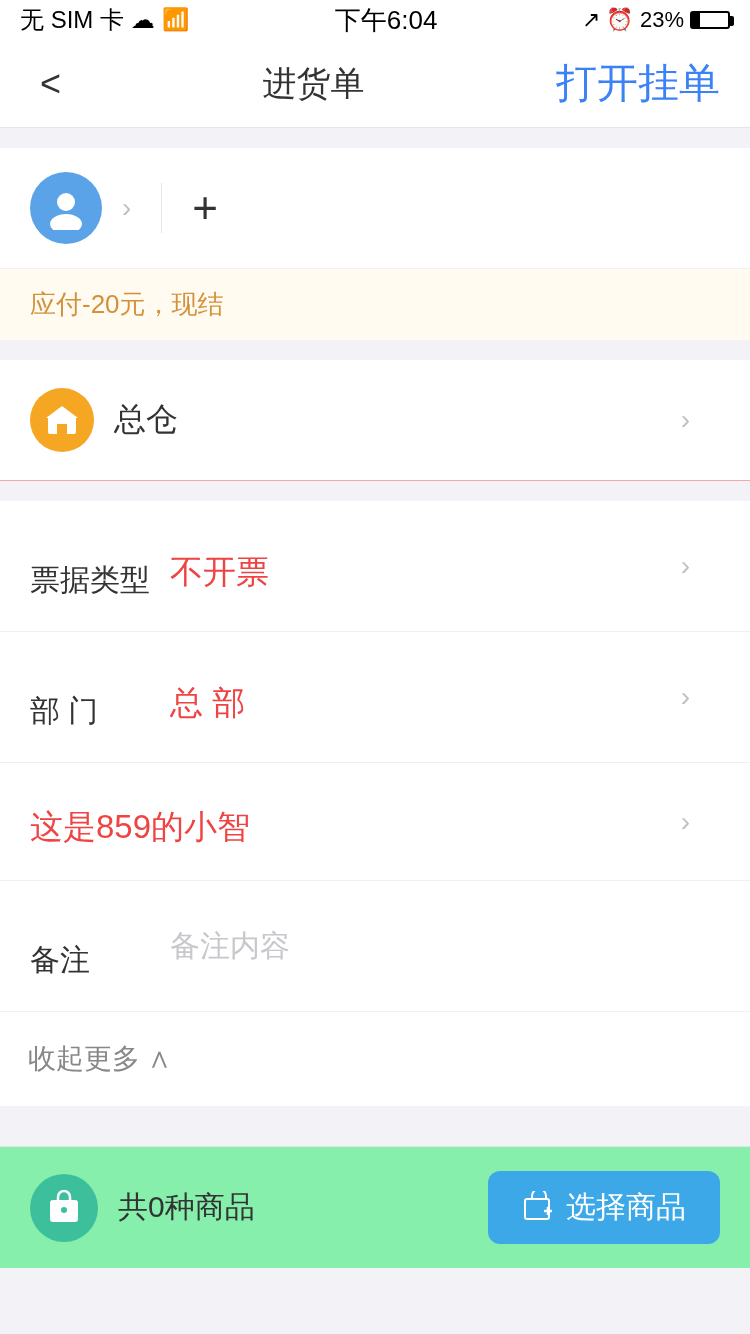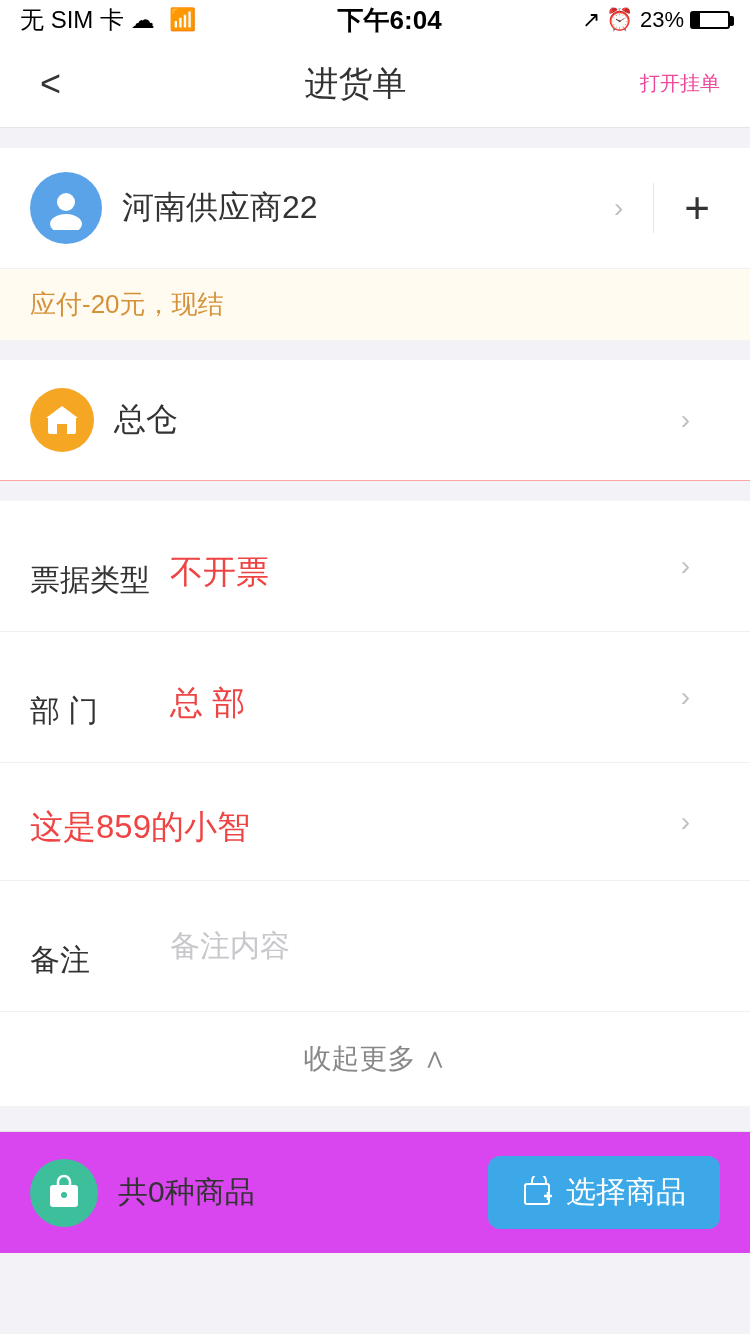--- a/index.html
+++ b/index.html
@@ -17,22 +17,22 @@
       width: 100%;
       height: 40px;
       background: #fff;
       display: flex;
       align-items: center;
       justify-content: space-between;
       padding: 0 20px;
       font-size: 24px;
       color: #000;
     }
-    .status-left { display: flex; align-items: center; gap: 15px; text-align: center; }
-    .status-center { font-weight: 700; font-size: 26px; }
+    .status-left { display: flex; align-items: center; gap: 8px; text-align: center; }
+    .status-center { font-weight: 400; font-size: 26px; }
     .status-right { display: flex; align-items: center; gap: 6px; font-size: 22px; }
     .wifi-icon { font-size: 22px; }
     .battery-icon {
       display: inline-block;
       width: 40px; height: 18px;
       border: 2px solid #000;
       border-radius: 3px;
       position: relative;
       background: linear-gradient(to right, #000 23%, transparent 23%);
     }
@@ -61,22 +61,22 @@
       color: #333;
       cursor: pointer;
       padding: 10px;
     }
     .nav-title {
       font-size: 34px;
       font-weight: 500;
       color: #333;
     }
     .nav-action {
-      font-size: 20px;
-      color: #ec4899;
+      font-size: 41px;
+      color: #3b82f6;
       cursor: pointer;
     }
 
     
     .gap {
       height: 20px;
       background: #f2f2f7;
     }
 
     
@@ -180,35 +180,34 @@
     }
     .form-placeholder {
       flex: 1;
       font-size: 30px;
       color: #c7c7cc;
     }
 
     
     .collapse-row {
       background: #fff;
-      text-align: center;
       padding: 28px;
       font-size: 28px;
       color: #888;
       cursor: pointer;
     }
 
     
     .bottom-bar {
-      background: #d946ef;
+      background: #86efac;
       display: flex;
       align-items: center;
       padding: 24px 30px;
       border-top: 1px solid #e5e5e5;
-      margin-top: 5px;
+      margin-top: 20px;
     }
     .product-count-icon {
       width: 68px; height: 68px;
       border-radius: 50%;
       background: #3dbf9c;
       display: flex; align-items: center; justify-content: center;
       margin-right: 20px;
       flex-shrink: 0;
     }
     .product-count-icon svg { width: 40px; height: 40px; }
@@ -263,21 +262,20 @@
 <div class="gap"></div>
 
 <div class="card">
   <div class="supplier-row">
     <div class="supplier-avatar">
       <svg viewBox="0 0 44 44" fill="none" xmlns="http://www.w3.org/2000/svg">
         <circle cx="22" cy="16" r="9" fill="white"></circle>
         <ellipse cx="22" cy="38" rx="16" ry="10" fill="white"></ellipse>
       </svg>
     </div>
-    <span class="supplier-name">河南供应商22</span>
     <span class="chevron">›</span>
     <div class="vertical-divider"></div>
     <span class="add-btn">+</span>
   </div>
 
   <div class="notice-banner">
     <span>应付-20元，现结</span>
   </div>
 </div>
 

